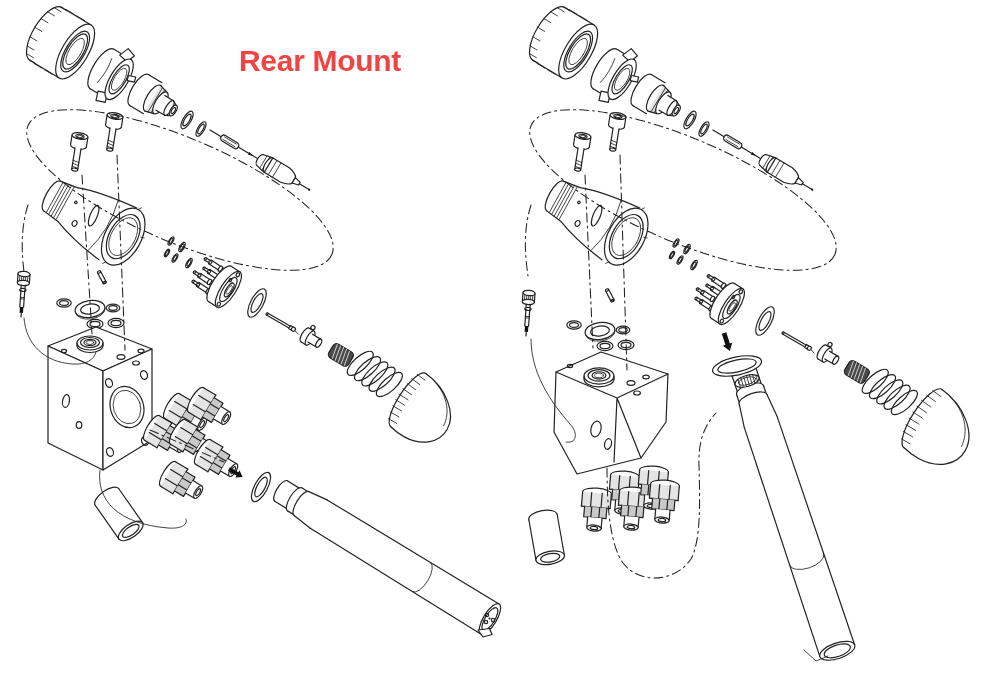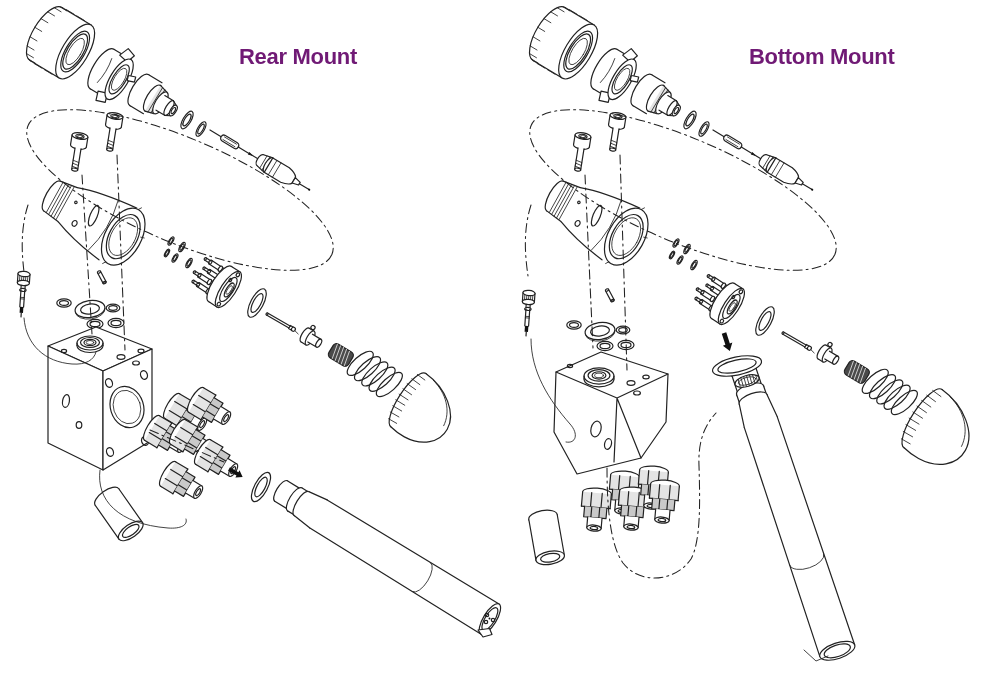--- a/index.html
+++ b/index.html
@@ -1,18 +1,18 @@
 <!DOCTYPE html>
 <html style="--ink: #222222; --spring-dark: #4a4a4a; --shade-light: #e4e4e4; --shade-mid: #c9c9c9; --black: #101010;"><head>
 <meta charset="utf-8">
 <style>
   html,body{margin:0;padding:0;background:#fff;}
   .canvas{position:relative;width:1000px;height:686px;background:#fff;overflow:hidden;
           font-family:"Liberation Sans",sans-serif;}
-  .title{position:absolute;top:44px;font-size:22px;font-weight:600;color:#701a75;
+  .title{position:absolute;top:44px;font-size:30px;font-weight:600;color:#ef4444;
          letter-spacing:-0.3px;white-space:nowrap;}
   #title-left{left:239px;}
   #title-right{left:749px;}
   svg#art{position:absolute;left:0;top:0;}
   svg#art *{stroke:var(--ink,#222);stroke-width:1.2px;fill:none;
             stroke-linecap:round;stroke-linejoin:round;vector-effect:non-scaling-stroke;}
   svg#art .w{fill:#ffffff;}
   svg#art .s0{stroke:none;}
   svg#art .t{stroke-width:0.85px;}
   svg#art .lt{stroke:#cfcfcf;stroke-width:1px;}
@@ -428,15 +428,14 @@
     <ellipse class="ph" cx="683" cy="190" rx="165" ry="52" transform="rotate(23 683 190)"></ellipse>
     <path class="ph" d="M531,205 C523,230 525,255 528,276"></path>
     <path class="ph" d="M585,175 L593,348 M620,155 L627,370"></path>
     <path class="ph" d="M607,468 C607,512 611,546 623,563 C641,586 676,581 691,559 C701,541 700,500 699,466 C698,442 704,426 716,413"></path>
     <path class="t" d="M531,339 C531,372 549,400 570,424 C579,434 576,444 566,442"></path>
   </g>
 </g>
 </svg>
 
 <div class="title" id="title-left">Rear Mount</div>
-<div class="title" id="title-right">Bottom Mount</div>
 
 </div>
 
 </body></html>

